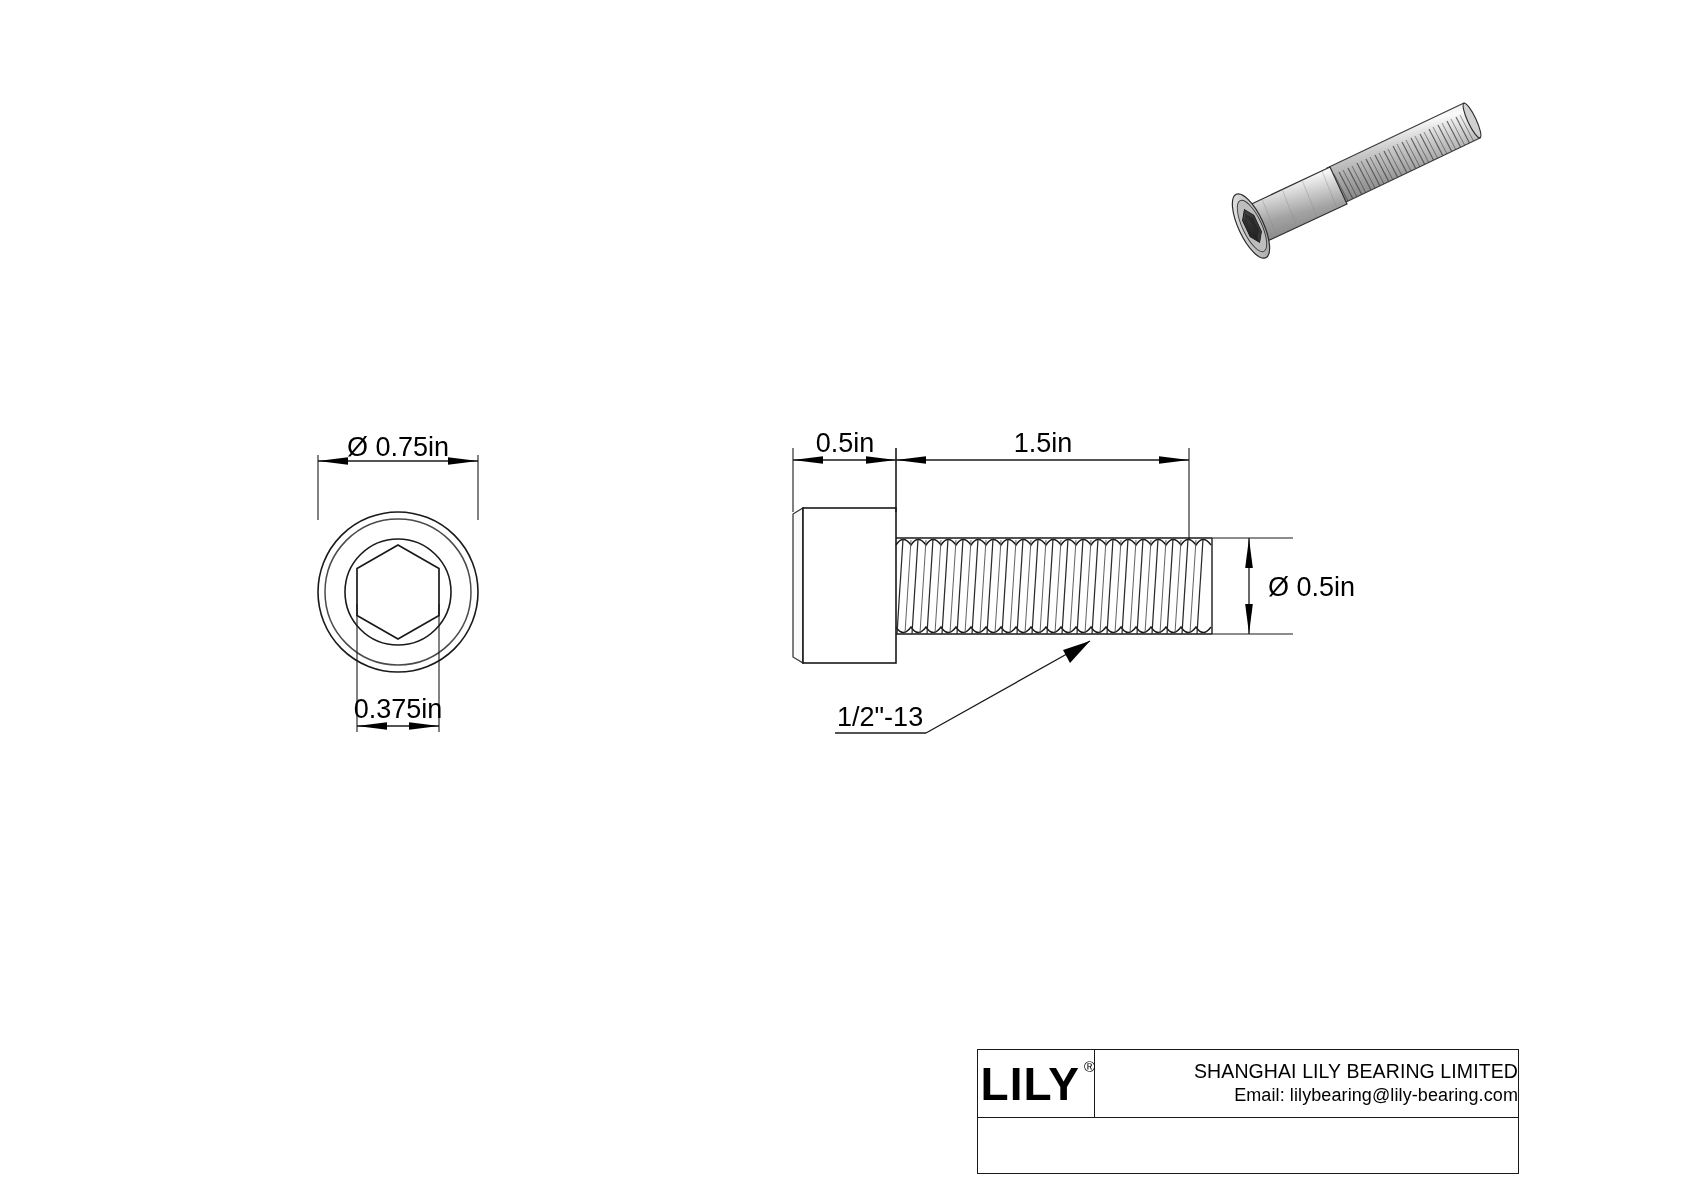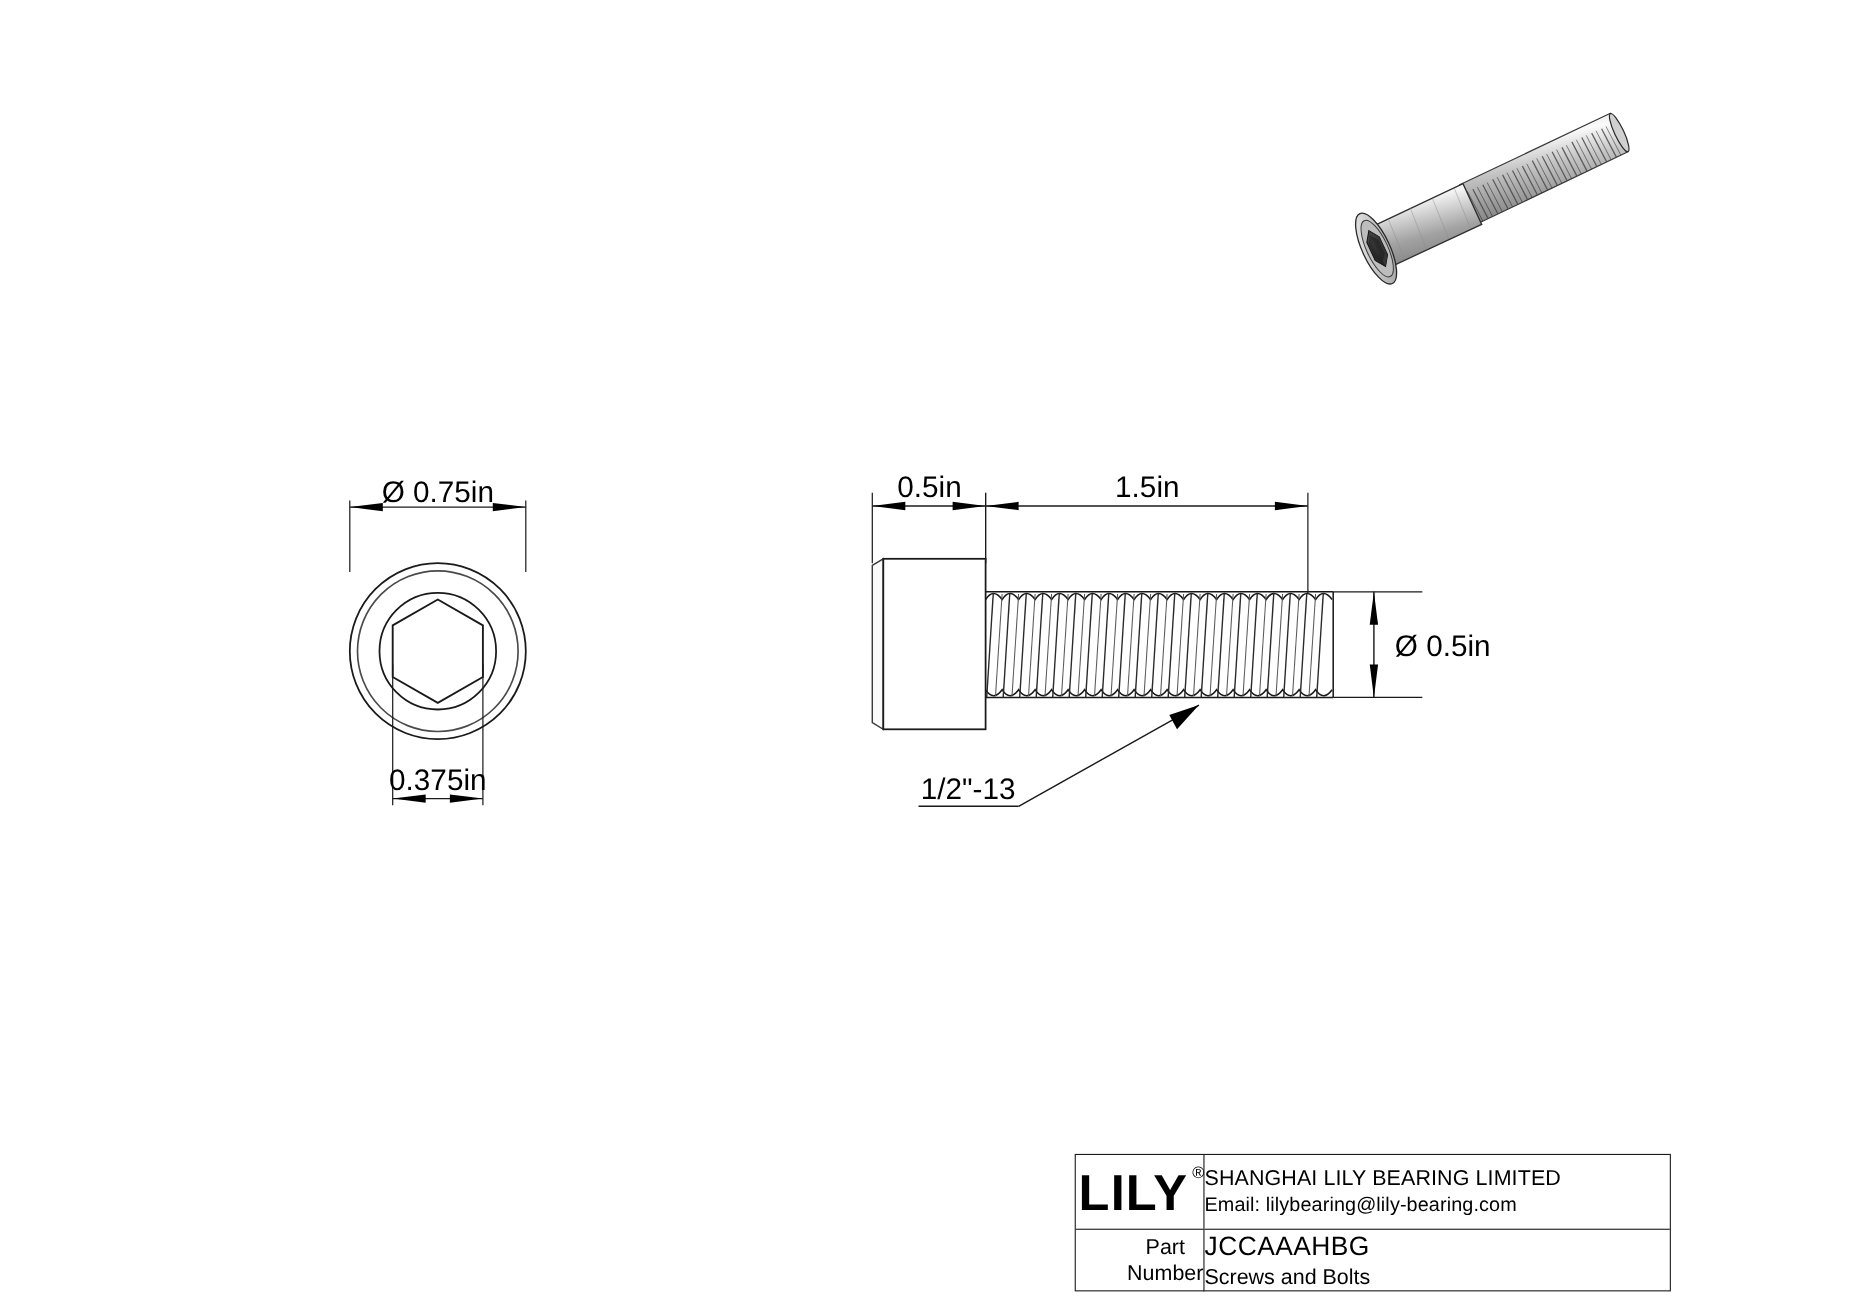--- a/index.html
+++ b/index.html
@@ -34,21 +34,21 @@
   .tb-row.bottom { flex: 0 0 auto; height:56px;}
   .tb-cell-left {
     flex:0 0 117px;
     border-right:1.6px solid #1a1a1a;
     display:flex; align-items:center; justify-content:flex-end;
     box-sizing:border-box;
   }
   .tb-cell-right {
     flex:1 1 auto;
     display:flex; flex-direction:column;
-    align-items:flex-start; justify-content:center;
+    align-items:flex-end; justify-content:center;
     box-sizing:border-box;
   }
   .logo {
     font-family:"Liberation Sans", sans-serif;
     font-size:46px;
     font-weight:700;
     letter-spacing:1px;
     line-height:1;
     position:relative;
     display:inline-block;
@@ -348,27 +348,15 @@
       <div class="tb-cell-left">
         <span class="logo">
           <span>LILY</span><span class="reg">®</span>
         </span>
       </div>
       <div class="tb-cell-right">
         <div class="co-name">SHANGHAI LILY BEARING LIMITED</div>
         <div class="co-email">Email: lilybearing@lily-bearing.com</div>
       </div>
     </div>
-    <div class="tb-row bottom">
-      <div class="tb-cell-left">
-        <div>
-          <div class="pn-label">Part</div>
-          <div class="pn-label">Number</div>
-        </div>
-      </div>
-      <div class="tb-cell-right">
-        <div class="pn-value">JCCAAAHBG</div>
-        <div class="pn-sub">Screws and Bolts</div>
-      </div>
-    </div>
   </div>
 
 </div>
 
 </body></html>

